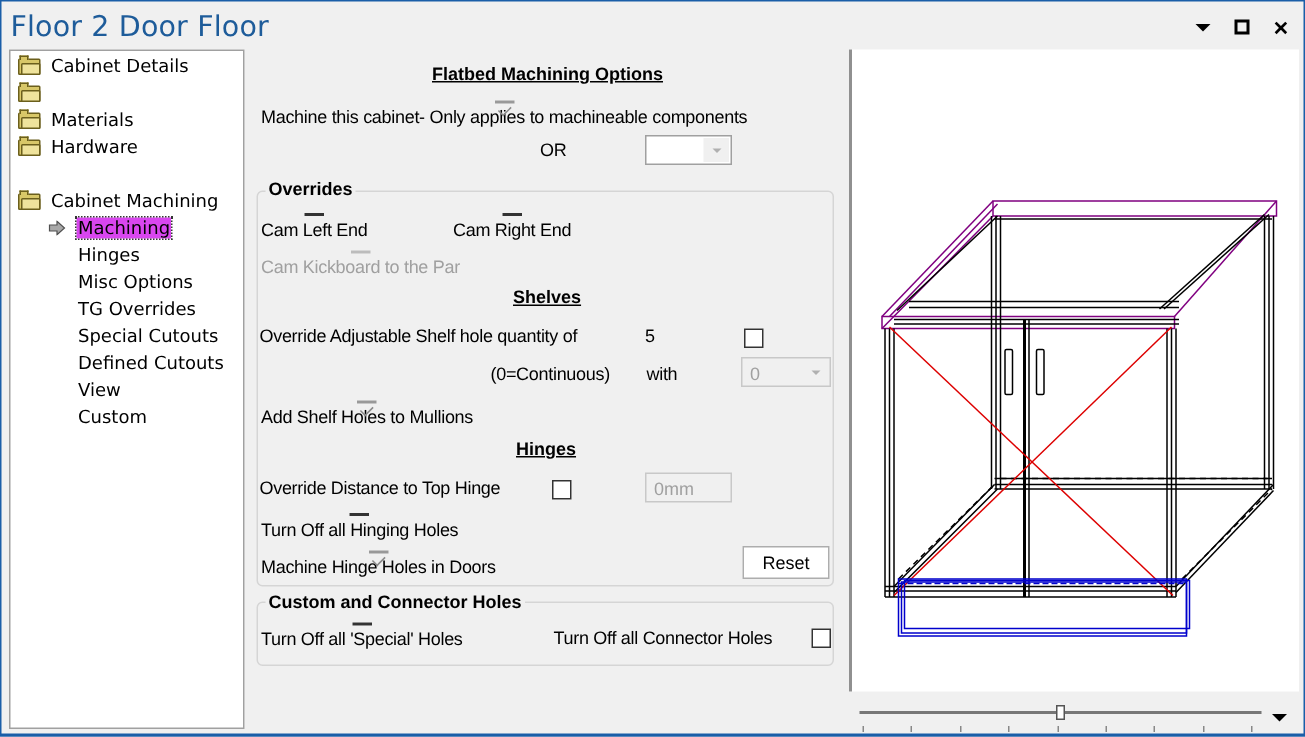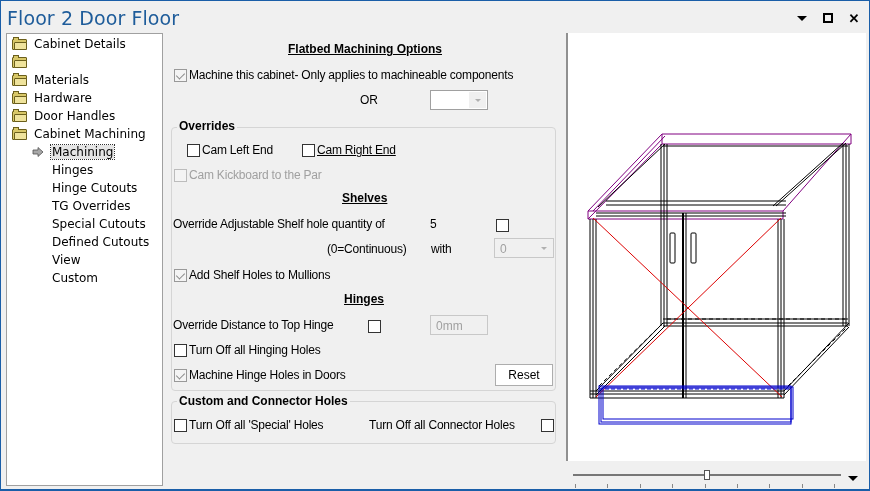--- a/index.html
+++ b/index.html
@@ -21,31 +21,31 @@
   .tree {
     position: absolute; left: 5px; top: 32px; width: 157px; height: 453px;
     background: #fff; border: 1px solid #a0a0a0;
   }
   .tree-item { position: absolute; height: 18px; display: flex; align-items: center; font-family: "DejaVu Sans", sans-serif; font-size: 12px; white-space: nowrap; cursor: pointer; }
   .folder { width: 16px; height: 12px; margin-right: 6px; position: relative; }
   .folder .back { position: absolute; left: 0; top: 1px; width: 15px; height: 11px; background: #d8c768; border: 1px solid #6b5f1c; border-radius: 1px; }
   .folder .tab { position: absolute; left: 1px; top: -1px; width: 6px; height: 3px; background: #d8c768; border: 1px solid #6b5f1c; border-bottom: none; }
   .folder .front { position: absolute; left: 2px; top: 4px; width: 13px; height: 8px; background: #efe39c; border: 1px solid #6b5f1c; border-radius: 1px; }
   .child { left: 44px; }
-  .selected-label { background: #e5e5e5; outline: 1px dotted #333; padding: 0 1px; }
+  .selected-label { background: #d946ef; outline: 1px dotted #333; padding: 0 1px; }
   .arrow-icon { position: absolute; left: 25px; width: 12px; height: 10px; }
 
   .main { position: absolute; left: 168px; top: 32px; width: 392px; height: 453px; }
   .heading { position: absolute; font-family: "Liberation Sans", sans-serif; font-weight: bold; text-decoration: underline; font-size: 12px; }
   .lbl { position: absolute; font-size: 12px; font-family: "Liberation Sans", sans-serif; white-space: nowrap; letter-spacing: -0.2px; }
   .cb { position: absolute; width: 13px; height: 13px; border: 1px solid #333; background: #fff; cursor: pointer; }
   .cb.checked-dis { border-color: #999; background: #f4f4f4; }
   .cb.checked-dis::after { content: ""; position: absolute; left: 3px; top: 1px; width: 4px; height: 7px; border-right: 1.5px solid #8a8a8a; border-bottom: 1.5px solid #8a8a8a; transform: rotate(45deg); }
   .cb.dis { border-color: #bcbcbc; background: #f4f4f4; }
-  .cbrow { position: absolute; display: flex; align-items: center; gap: 2px; height: 16px; cursor: pointer; }
+  .cbrow { position: absolute; display: flex; align-items: center; gap: 2px; height: 16px; cursor: pointer; flex-direction: column; }
   .cbrow .cb { position: relative; }
   .dim { color: #a0a0a0; }
   .groupbox { position: absolute; border: 1px solid #d5d5d5; border-radius: 4px; }
   .group-title { position: absolute; font-weight: bold; background: #f0f0f0; padding: 0 2px; font-size: 12px; }
   .combo { position: absolute; background: #fff; border: 1px solid #a0a0a0; height: 20px; cursor: pointer; }
   .combo .btn { position: absolute; right: 1px; top: 1px; width: 17px; height: 16px; background: #f0f0f0; }
   .combo .btn::after { content: ""; position: absolute; left: 6px; top: 7px; border-left: 3px solid transparent; border-right: 3px solid transparent; border-top: 3px solid #b0b0b0; }
   .combo.dis { background: #f0f0f0; border-color: #c8c8c8; }
   .combo .val { position: absolute; left: 5px; top: 3px; color: #a0a0a0; }
   .textbox { position: absolute; background: #f0f0f0; border: 1px solid #c8c8c8; height: 20px; color: #a0a0a0; padding: 3px 5px; }
@@ -102,48 +102,40 @@
       <span>Materials</span>
     </div>
     <div class="tree-item" style="left:5px; top:55px;">
       <span class="folder">
           <span class="back"></span>
           <span class="tab"></span>
           <span class="front"></span>
         </span>
       <span>Hardware</span>
     </div>
-    <div class="tree-item" style="left:5px; top:73px;">
-      <span class="folder">
-          <span class="back"></span>
-          <span class="tab"></span>
-          <span class="front"></span>
-        </span>
-      <span>Door Handles</span>
-    </div>
     <div class="tree-item" style="left:5px; top:91px;">
       <span class="folder">
           <span class="back"></span>
           <span class="tab"></span>
           <span class="front"></span>
         </span>
       <span>Cabinet Machining</span>
     </div>
 
     <svg class="arrow-icon" style="top:113px;" viewBox="0 0 12 10">
       <path d="M1 3 H6 V0.5 L11 5 L6 9.5 V7 H1 Z" fill="#a8a8a8" stroke="#505050" stroke-width="0.8"></path>
     </svg>
     <div class="tree-item child" style="top:109px;">
       <span class="selected-label">Machining</span>
     </div>
     <div class="tree-item child" style="top:127px; left:45px;">
       <span>Hinges</span>
     </div>
     <div class="tree-item child" style="top:145px; left:45px;">
-      <span>Hinge Cutouts</span>
+      <span>Misc Options</span>
     </div>
     <div class="tree-item child" style="top:163px; left:45px;">
       <span>TG Overrides</span>
     </div>
     <div class="tree-item child" style="top:181px; left:45px;">
       <span>Special Cutouts</span>
     </div>
     <div class="tree-item child" style="top:199px; left:45px;justify-content:center;">
       <span>Defined Cutouts</span>
     </div>
@@ -165,25 +157,25 @@
 
     <div class="lbl" style="left:191px; top:60px;">OR</div>
     <div class="combo" style="left:261px; top:57px; width:58px;">
       <span class="val"></span>
       <span class="btn"></span>
     </div>
 
     <div class="groupbox" style="left:2px; top:94px; width:385px; height:264px;"></div>
     <div class="group-title" style="left:8px; top:86px;">Overrides</div>
 
-    <div class="cbrow" style="left:18px; top:109px;text-align:right;">
+    <div class="cbrow" style="left:5px; top:109px;text-align:right;">
       <span class="cb"></span>
       <span class="lbl" style="position:static;">Cam Left End</span>
     </div>
-    <div class="cbrow" style="left:133px; top:109px;text-decoration:underline;">
+    <div class="cbrow" style="left:133px; top:109px;">
       <span class="cb"></span>
       <span class="lbl" style="position:static;">Cam Right End</span>
     </div>
     <div class="cbrow" style="left:5px; top:134px;">
       <span class="cb dis"></span>
       <span class="lbl dim" style="position:static;">Cam Kickboard to the Par</span>
     </div>
 
     <div class="heading" style="left:173px; top:158px;">Shelves</div>
     <div class="lbl" style="left:4px; top:184px;">Override Adjustable Shelf hole quantity of</div>

